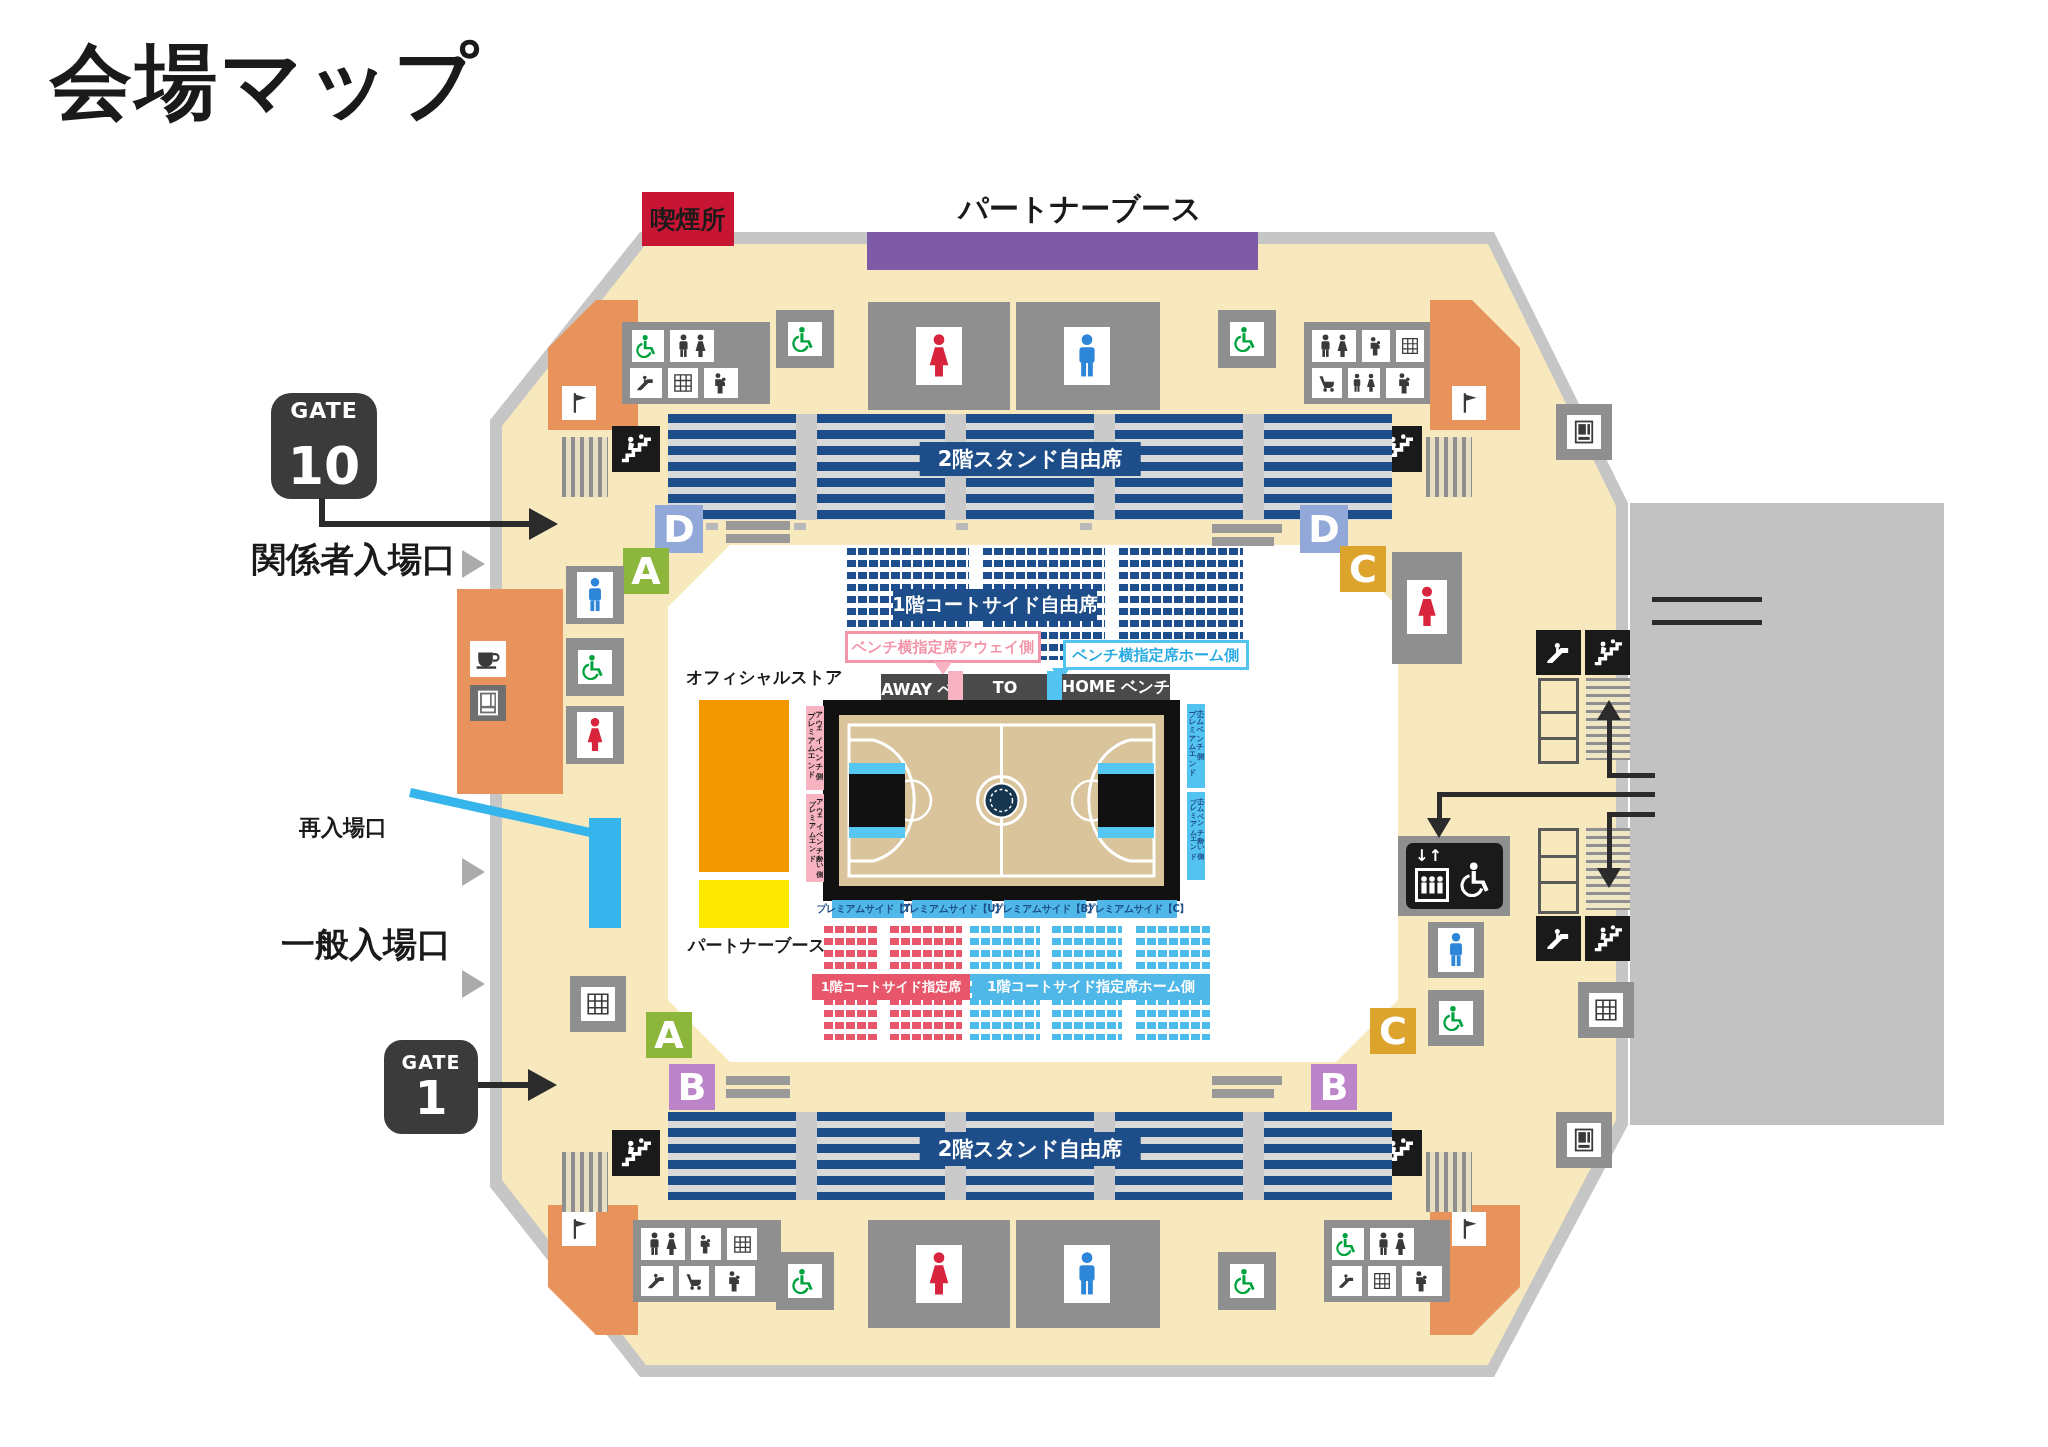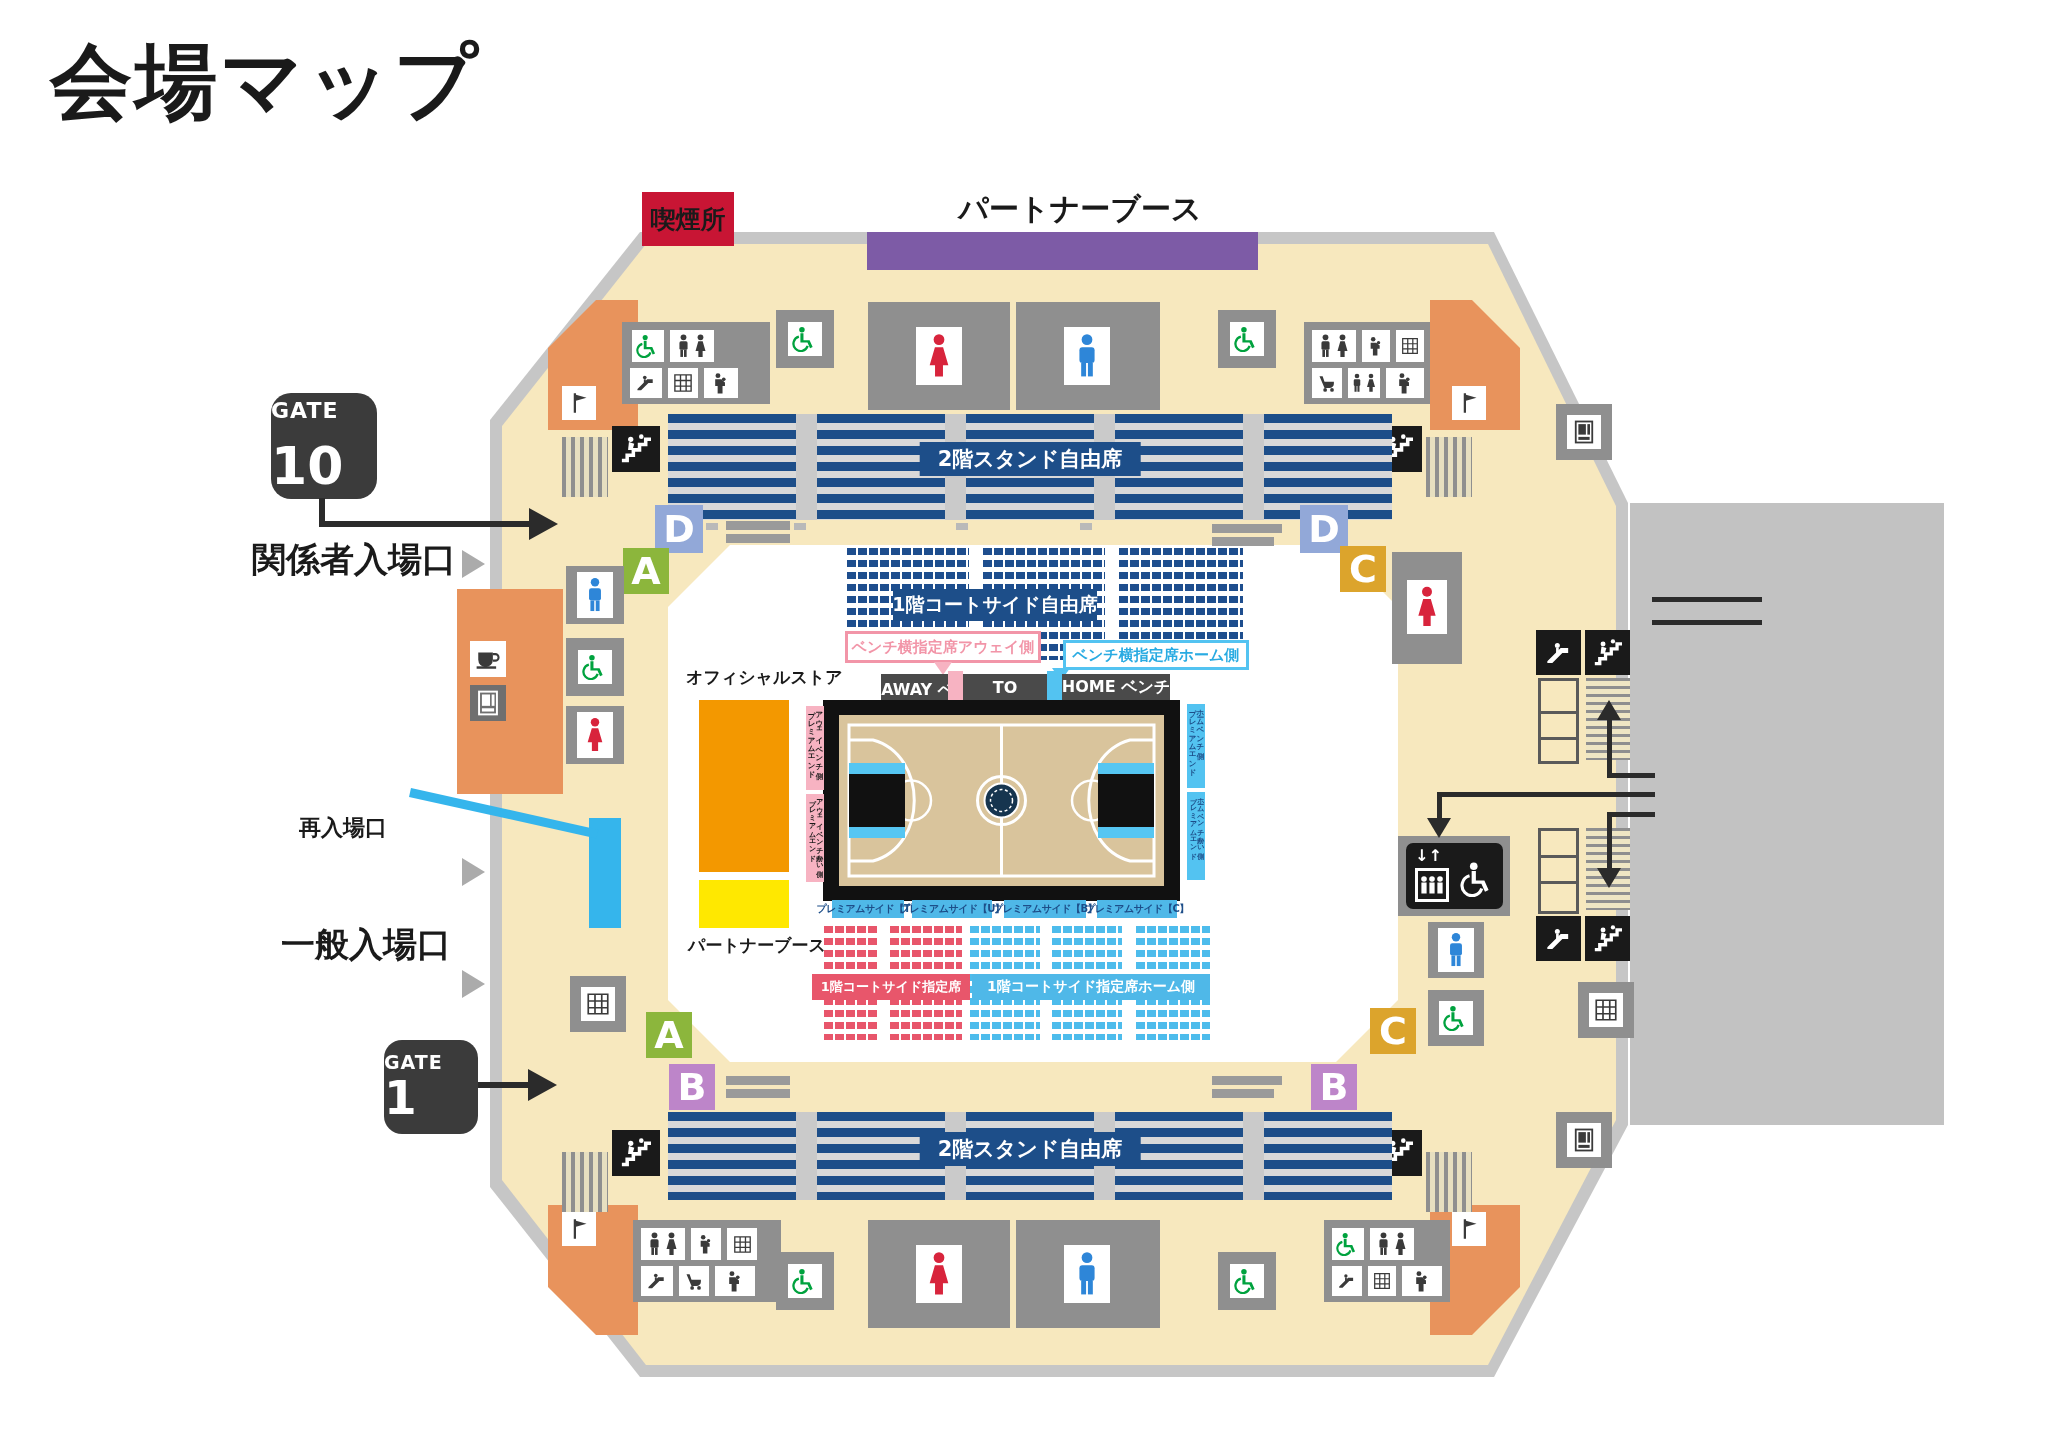--- a/index.html
+++ b/index.html
@@ -20,21 +20,21 @@
   .dashB{background-color:#fff;background-image:repeating-linear-gradient(90deg,#ffffff 0 2px,rgba(255,255,255,0) 2px 11px),repeating-linear-gradient(180deg,#4dbcec 0 7px,#ffffff 7px 12px);}
   .hatchV{background-image:repeating-linear-gradient(90deg,#8f8f8f 0 4px,#e7dfc0 4px 9px);}
   .hatchH{background-image:repeating-linear-gradient(180deg,#8f8f8f 0 3px,#efe6c4 3px 8px);}
   .rail{background:#9a9a9a;}
   .mark{background:#b9b9b9;}
   .tri-r{width:0;height:0;border-top:14px solid transparent;border-bottom:14px solid transparent;border-left:23px solid #ababab;}
   .ah-r{width:0;height:0;border-top:16px solid transparent;border-bottom:16px solid transparent;border-left:29px solid #2b2b2b;}
   .ah-up{width:0;height:0;border-left:12px solid transparent;border-right:12px solid transparent;border-bottom:20px solid #2b2b2b;}
   .ah-dn{width:0;height:0;border-left:12px solid transparent;border-right:12px solid transparent;border-top:20px solid #2b2b2b;}
   .aline{background:#2b2b2b;}
-  .gate{background:#3b3b3b;color:#fff;display:flex;flex-direction:column;align-items:flex-start;justify-content:center;font-weight:800;line-height:1;}
+  .gate{background:#3b3b3b;color:#fff;display:flex;flex-direction:column;align-items:center;justify-content:center;font-weight:800;line-height:1;}
   .callout{background:#fff;font-weight:800;display:flex;align-items:center;justify-content:center;white-space:nowrap;}
   .vtxt{display:flex;flex-direction:row;align-items:flex-start;justify-content:center;font-weight:700;}
   .vtxt span{writing-mode:vertical-rl;text-orientation:upright;line-height:1.05;letter-spacing:0;}
   .benchbar{background:#4a4a4a;color:#fff;font-weight:800;display:flex;align-items:center;justify-content:center;white-space:nowrap;}
   .pbadge{background:#4fb8e8;color:#1d4e89;font-weight:800;display:flex;align-items:center;justify-content:center;white-space:nowrap;font-size:10px;letter-spacing:-0.5px;}
   svg{display:block;}
 </style>
 </head>
 <body>
 

